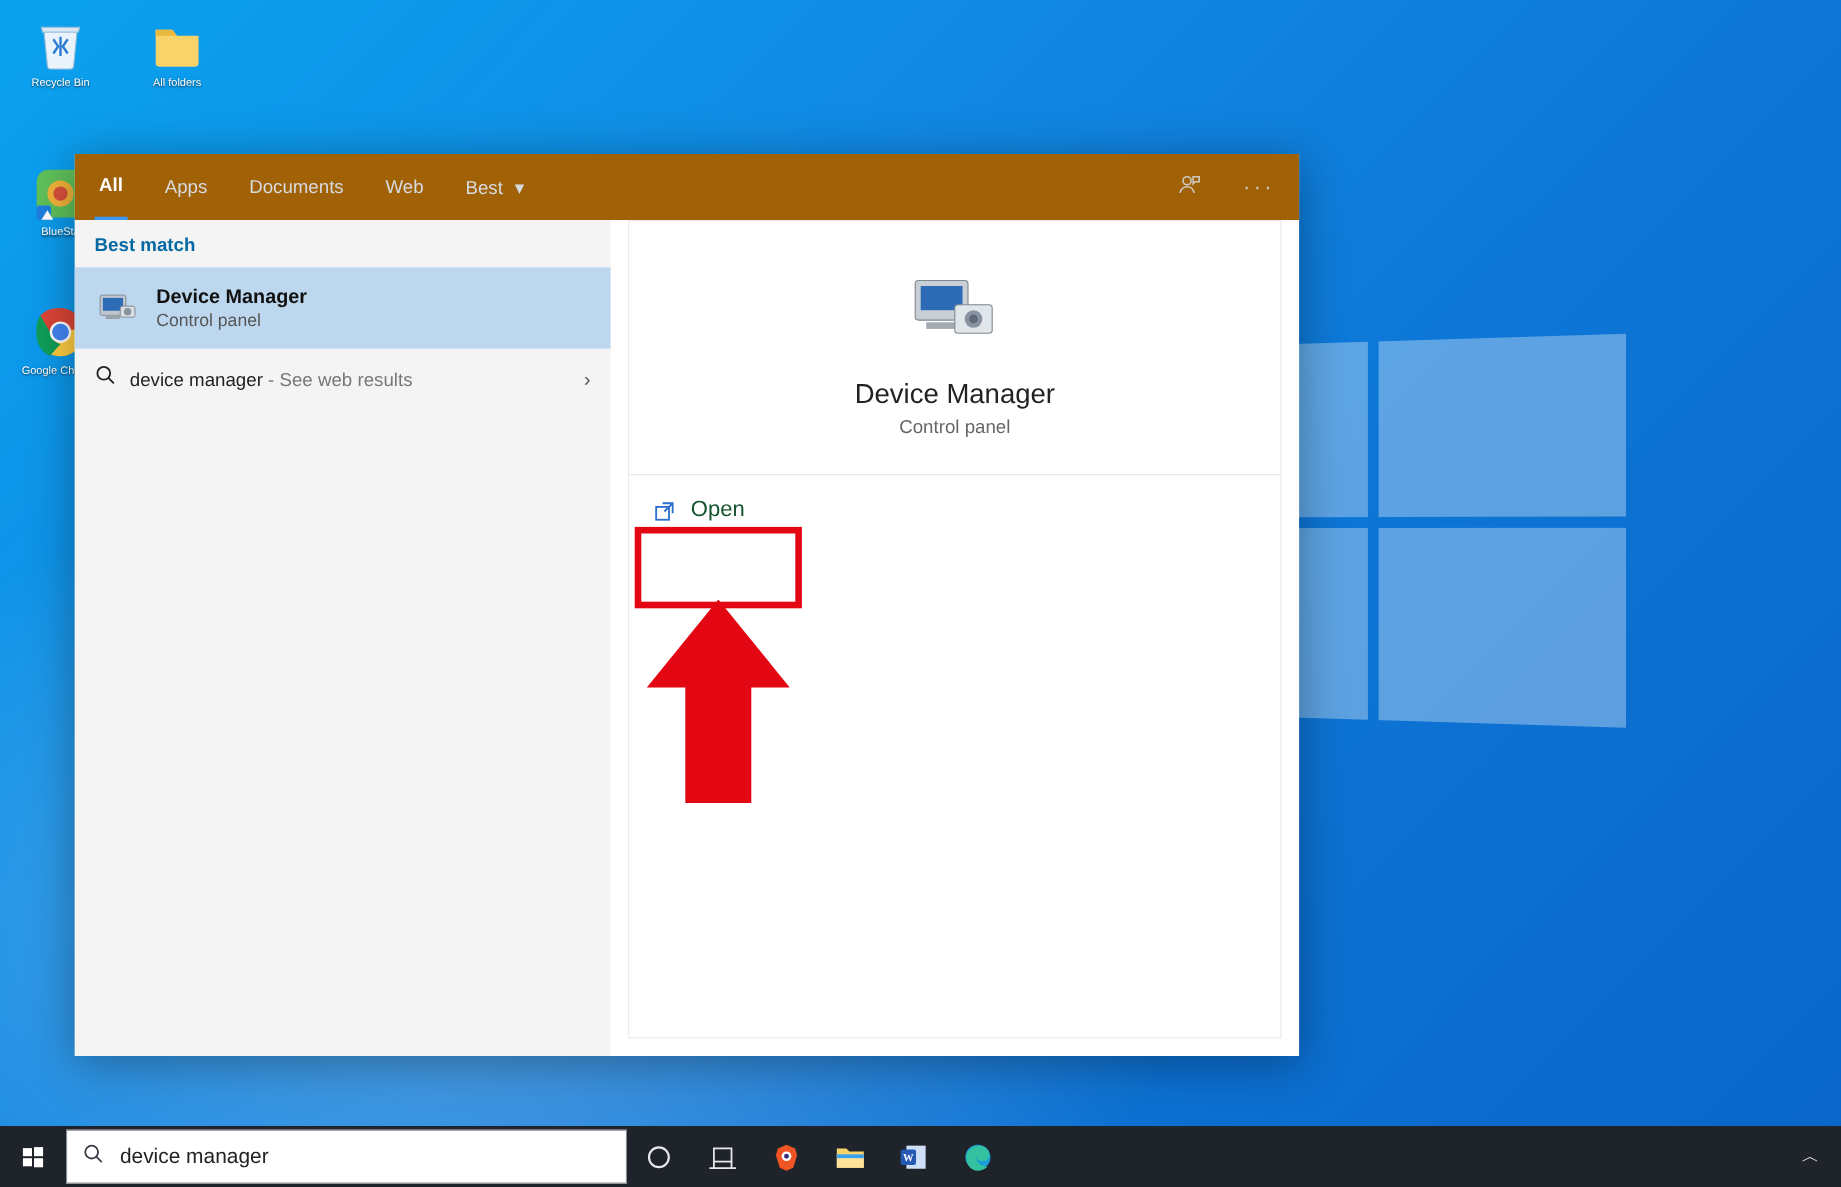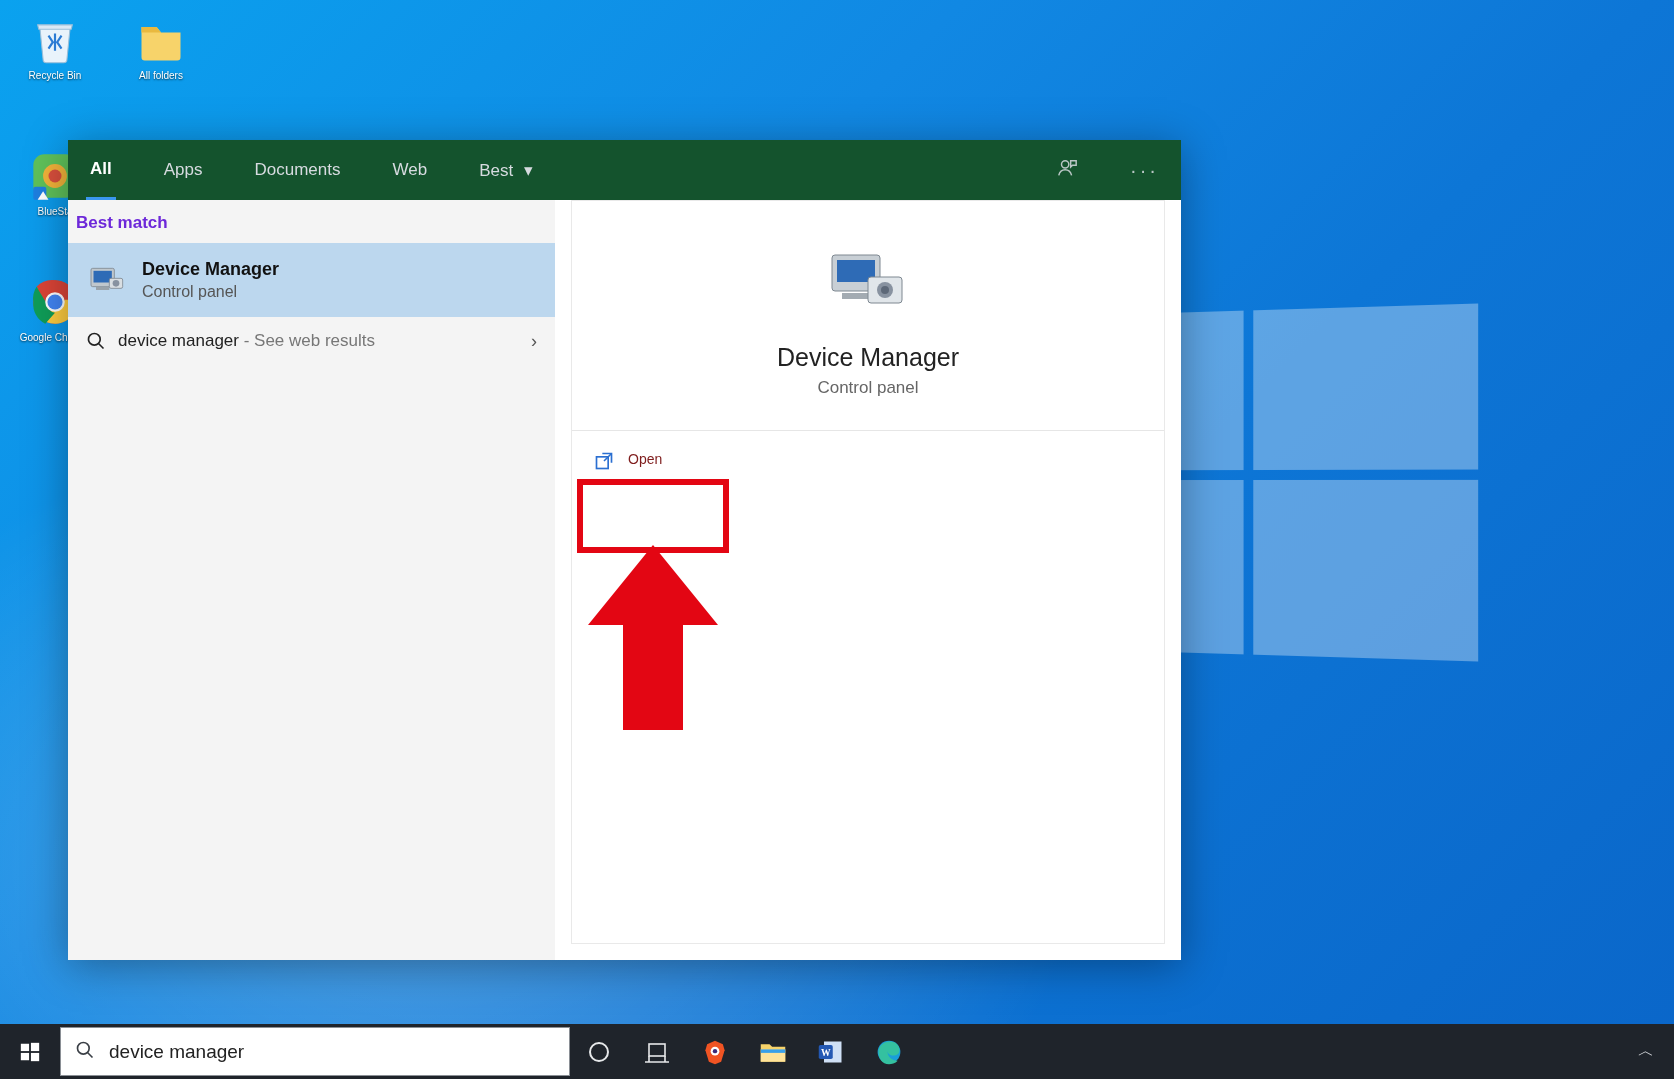--- a/index.html
+++ b/index.html
@@ -8,39 +8,39 @@
     radial-gradient(1200px 800px at 25% 80%,rgba(255,255,255,.28),transparent 55%),
     linear-gradient(135deg,#0aa2ef 0%,#1188e3 35%,#0d76d6 60%,#0a66c9 100%);}
   
   .winlogo{position:absolute;top:310px;left:1055px;width:420px;height:345px;display:grid;grid-template-columns:188px 222px;grid-template-rows:160px 175px;gap:10px;transform:perspective(1200px) rotateY(-12deg);opacity:.55}
   .winlogo div{background:rgba(255,255,255,.6)}
   
   .dicon{position:absolute;width:90px;text-align:center;color:#fff;font-size:10px;text-shadow:0 1px 2px rgba(0,0,0,.7)}
   .dicon svg{display:block;margin:0 auto 4px}
   
   .searchpanel{position:absolute;left:68px;top:140px;width:1113px;height:820px;background:#fff;box-shadow:0 6px 40px rgba(0,0,0,.35);display:flex;flex-direction:column}
-  .tabs{height:60px;background:#14532d;color:#d7dbe0;display:flex;align-items:center;padding:0 18px;gap:44px;font-size:17px}
+  .tabs{height:60px;background:#a16207;color:#d7dbe0;display:flex;align-items:center;padding:0 18px;gap:30px;font-size:17px}
   .tabs .tab{padding:18px 4px;cursor:pointer}
   .tabs .tab.active{color:#fff;font-weight:600;border-bottom:3px solid #3a97ef}
   .tabs .spacer{flex:1}
   .tabs .icnbtn{opacity:.85;cursor:pointer;padding:4px}
   .panelbody{flex:1;display:flex}
   .leftcol{width:487px;background:#f4f4f4;display:flex;flex-direction:column}
-  .sectionhdr{padding:13px 8px 10px;font-weight:600;font-size:17px;color:#6d28d9}
+  .sectionhdr{padding:13px 18px 10px;font-weight:600;font-size:17px;color:#0369a1}
   .bestrow{display:flex;align-items:center;gap:16px;background:#bcd7ee;padding:16px 18px;cursor:pointer}
   .bestrow .title{font-weight:600;font-size:18px;color:#111}
   .bestrow .sub{font-size:16px;color:#555;margin-top:3px}
-  .webrow{display:flex;align-items:flex-start;padding:14px 18px;font-size:17px;color:#222;cursor:pointer}
+  .webrow{display:flex;align-items:flex-end;padding:14px 18px;font-size:17px;color:#222;cursor:pointer}
   .webrow .hint{color:#777}
   .webrow .chev{margin-left:auto;color:#555;font-size:18px}
   .rightcol{flex:1;background:#fff;padding-top:46px;border-left:1px solid #e7e7e7;position:relative;overflow:hidden;margin:0 16px 16px 16px;border:1px solid #e9e9e9}
   .rightcol .bigtitle{text-align:center;font-size:25px;color:#222;margin-top:20px}
   .rightcol .bigsub{text-align:center;font-size:17px;color:#666;margin-top:6px}
   .rightcol .divider{border-top:1px solid #e6e6e6;margin:32px 0 0}
-  .openbtn{display:flex;align-items:flex-start;gap:14px;padding:20px 22px;font-size:14px;color:#7f1d1d;cursor:pointer}
+  .openbtn{display:flex;align-items:flex-end;gap:14px;padding:20px 22px;font-size:20px;color:#14532d;cursor:pointer}
   .redbox{position:absolute;border:6px solid #e30613;pointer-events:none}
   .redarrow{position:absolute;pointer-events:none}
   
   .taskbar{position:absolute;left:0;right:0;bottom:0;height:55px;background:#1f242b;display:flex;align-items:stretch;color:#e6e8ea}
   .startbtn{width:60px;display:flex;align-items:center;justify-content:center;cursor:pointer}
   .searchbox{width:480px;margin:3px 0;background:#fff;display:flex;align-items:center;gap:12px;padding:0 14px;border:1px solid #8a8f95}
   .searchbox input{flex:1;border:none;outline:none;font-size:19px;color:#222;font-family:inherit;background:transparent}
   .tbicons{display:flex;align-items:center}
   .tbicons .tb{width:58px;height:100%;display:flex;align-items:center;justify-content:center;cursor:pointer}
   .tray{margin-left:auto;display:flex;align-items:center;padding:0 12px}

